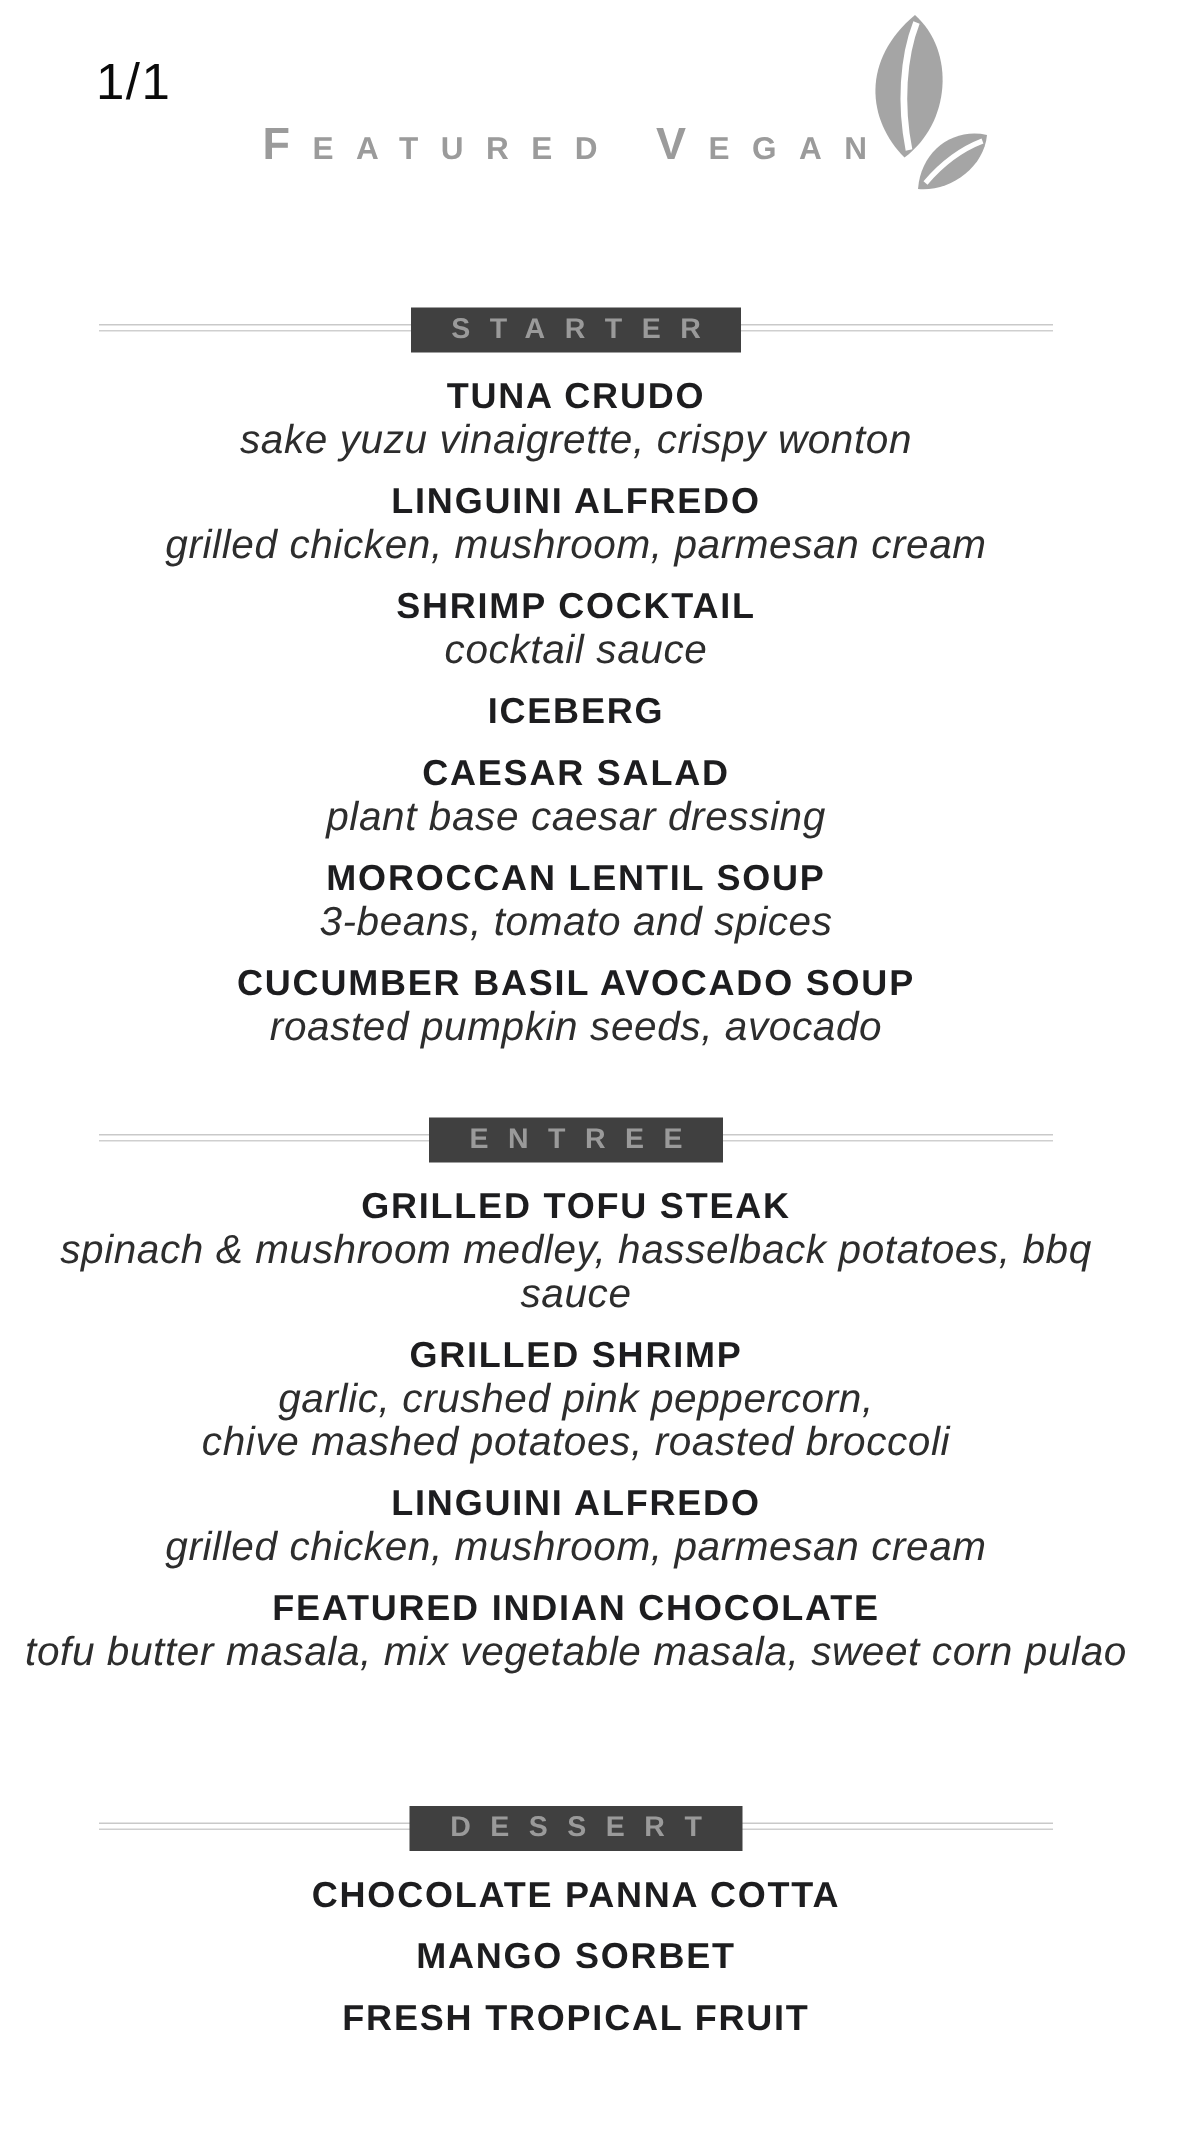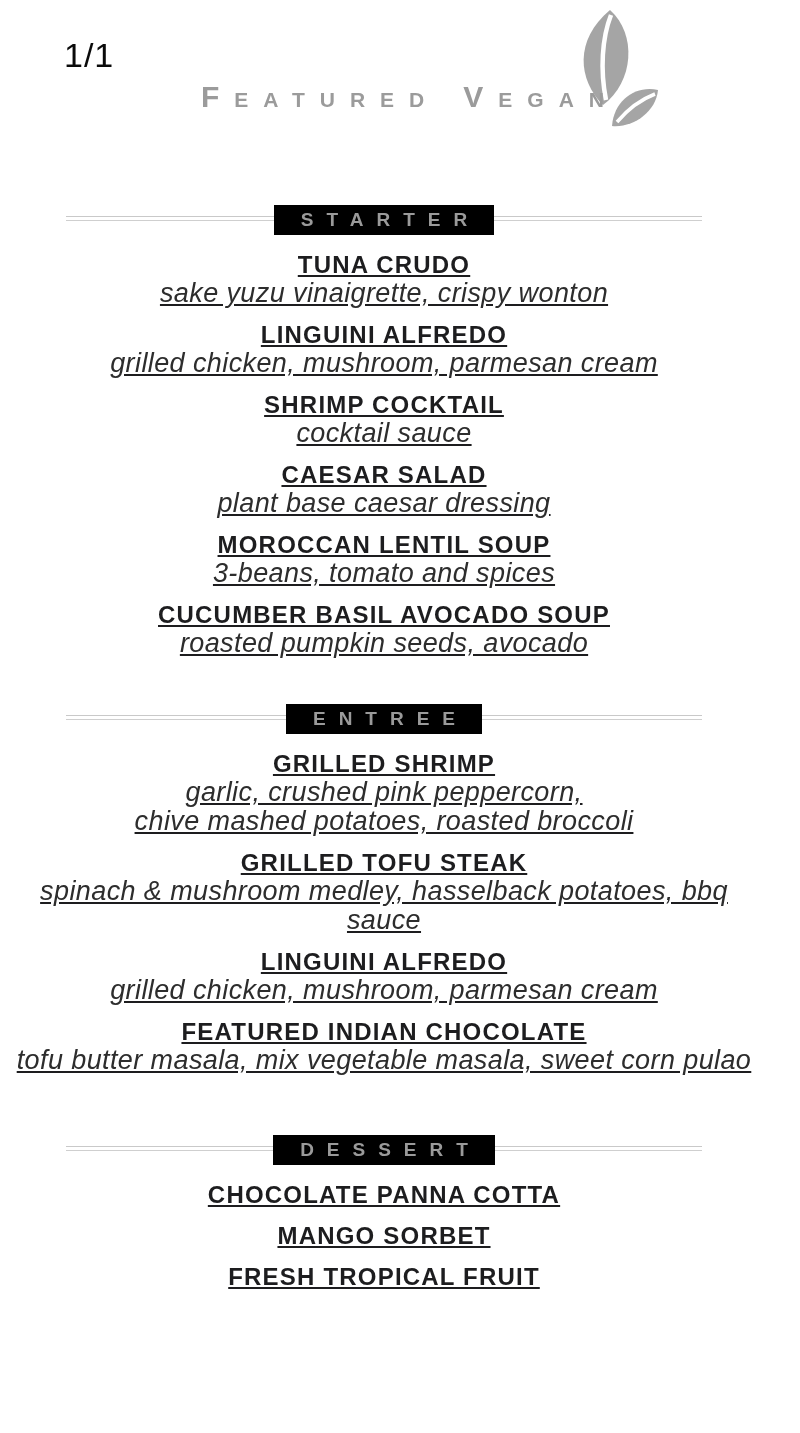--- a/index.html
+++ b/index.html
@@ -4,65 +4,64 @@
 <style>
   html, body { margin: 0; padding: 0; background: #ffffff; }
   .page {
     position: relative;
     width: 768px;
     height: 1433px;
     background: #ffffff;
     overflow: hidden;
     font-family: "Liberation Sans", "DejaVu Sans", sans-serif;
     color: #1d1d1f;
-    text-decoration: underline;
   }
 
   
   .top-area { position: relative; height: 205px; }
   .page-indicator {
     position: absolute; left: 64px; top: 36px;
     font-size: 34px; font-weight: 400; color: #0a0a0a;
     letter-spacing: 1px;
   }
   .brand-title {
     position: absolute; top: 80px; left: 0; width: 100%;
     text-align: center; color: #9b9b9b; font-weight: 600;
-    font-size: 21px; letter-spacing: 15px; white-space: nowrap; padding-left: 26px;
+    font-size: 21px; letter-spacing: 15px; white-space: nowrap;
   }
   .brand-title .initial { font-size: 30px; }
   .brand-title .word-gap { display: inline-block; width: 24px; }
   .logo { position: absolute; left: 570px; top: 8px; width: 90px; height: 120px; }
 
   
   .section-header { position: relative; margin: 0 66px; height: 30px; text-align: center; }
   .sec-line {
     position: absolute; left: 0; right: 0; top: 11px; height: 3px;
     border-top: 1px solid #c9c9c9; border-bottom: 1px solid #cfcfcf;
   }
   .sec-title {
     position: relative; z-index: 1; display: inline-block;
-    background: #000000; padding: 0 14px; line-height: 30px;
+    background: #404040; padding: 0 14px; line-height: 30px;
     color: #9a9a9a; font-weight: 700; font-size: 19px; letter-spacing: 13px;
     text-indent: 13px; 
   }
 
   .section-items { margin-top: 16px; text-align: center; }
   .menu-item { margin-bottom: 13px; }
   .item-name {
     font-size: 24px; font-weight: 700; color: #1d1d1f;
     letter-spacing: 1.2px; line-height: 28px;
   }
   .item-desc {
     font-style: italic; font-weight: 400; font-size: 27px; color: #2d2d2d;
     letter-spacing: 0.4px; line-height: 29px; white-space: pre-line;
   }
 
   .section-entree { margin-top: 46px; }
-  .section-dessert { margin-top: 60px; }
+  .section-dessert { margin-top: 88px; }
   .section-dessert .menu-item { margin-bottom: 13px; }
 </style>
 </head>
 <body>
 
 <div class="page">
 
   <div class="top-area">
     <div class="page-indicator">1/1</div>
 
@@ -90,20 +89,21 @@
       </div>
       <div class="menu-item">
         <div class="item-name">LINGUINI ALFREDO</div>
         <div class="item-desc">grilled chicken, mushroom, parmesan cream</div>
       </div>
       <div class="menu-item">
         <div class="item-name">SHRIMP COCKTAIL</div>
         <div class="item-desc">cocktail sauce</div>
       </div>
       <div class="menu-item">
+        <div class="item-name">ICEBERG</div>
       </div>
       <div class="menu-item">
         <div class="item-name">CAESAR SALAD</div>
         <div class="item-desc">plant base caesar dressing</div>
       </div>
       <div class="menu-item">
         <div class="item-name">MOROCCAN LENTIL SOUP</div>
         <div class="item-desc">3-beans, tomato and spices</div>
       </div>
       <div class="menu-item">
@@ -113,27 +113,27 @@
     </div>
   </div>
 
   <div class="section section-entree">
     <div class="section-header">
       <div class="sec-line"></div>
       <span class="sec-title">ENTREE</span>
     </div>
     <div class="section-items">
       <div class="menu-item">
+        <div class="item-name">GRILLED TOFU STEAK</div>
+        <div class="item-desc">spinach &amp; mushroom medley, hasselback potatoes, bbq sauce</div>
+      </div>
+      <div class="menu-item">
         <div class="item-name">GRILLED SHRIMP</div>
         <div class="item-desc">garlic, crushed pink peppercorn,
 chive mashed potatoes, roasted broccoli</div>
-      </div>
-      <div class="menu-item">
-        <div class="item-name">GRILLED TOFU STEAK</div>
-        <div class="item-desc">spinach &amp; mushroom medley, hasselback potatoes, bbq sauce</div>
       </div>
       <div class="menu-item">
         <div class="item-name">LINGUINI ALFREDO</div>
         <div class="item-desc">grilled chicken, mushroom, parmesan cream</div>
       </div>
       <div class="menu-item">
         <div class="item-name">FEATURED INDIAN CHOCOLATE</div>
         <div class="item-desc">tofu butter masala, mix vegetable masala, sweet corn pulao</div>
       </div>
     </div>

